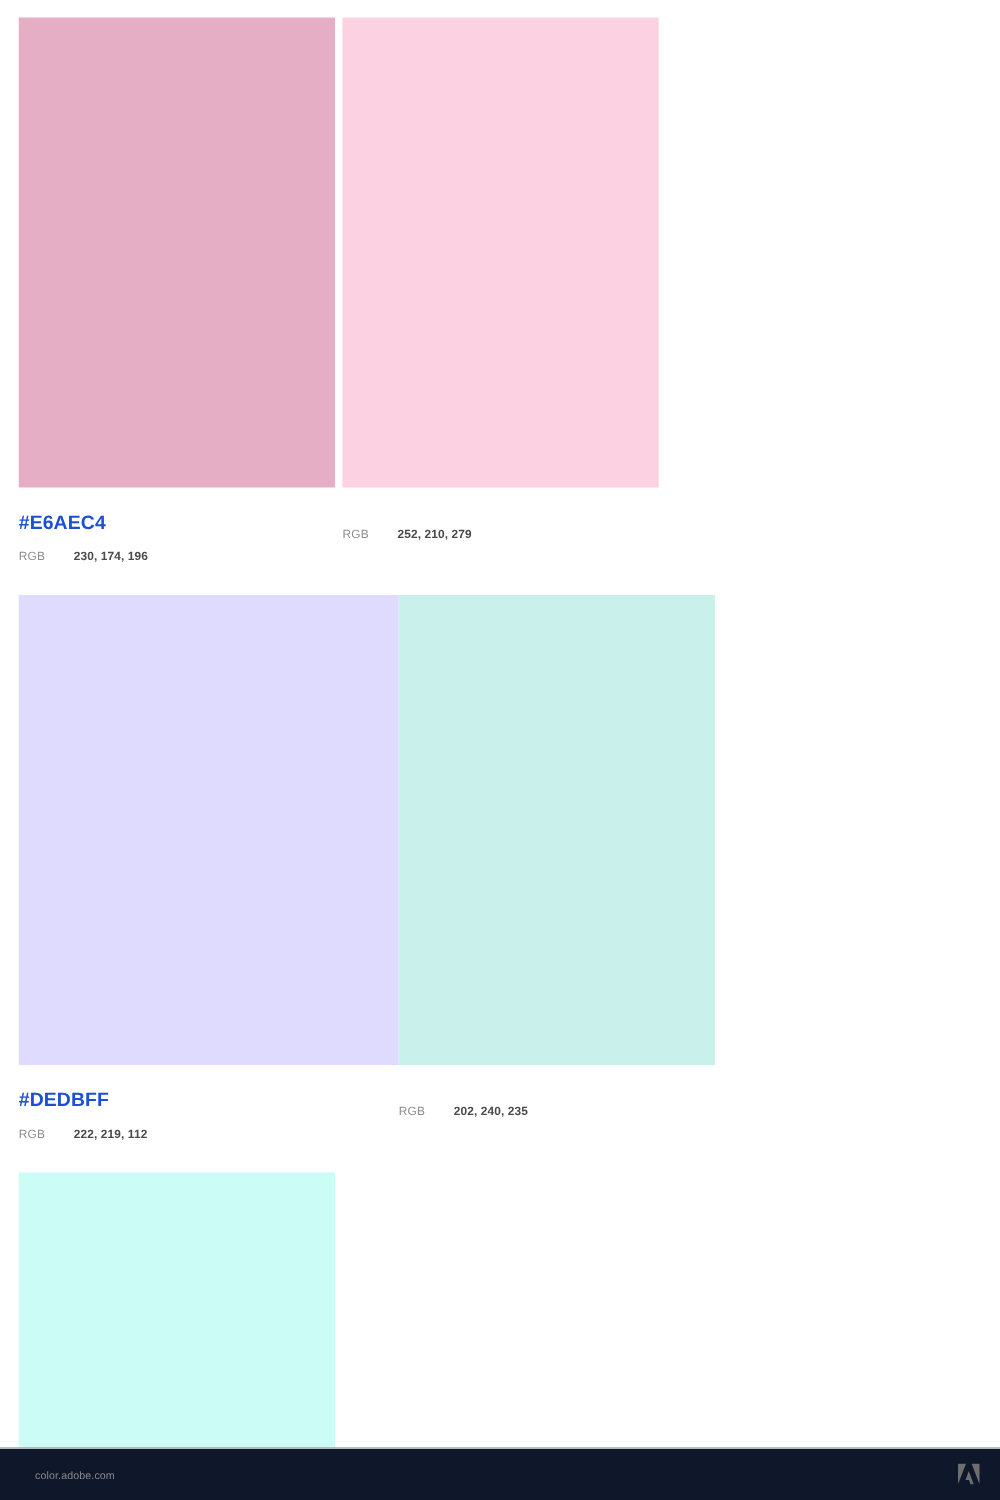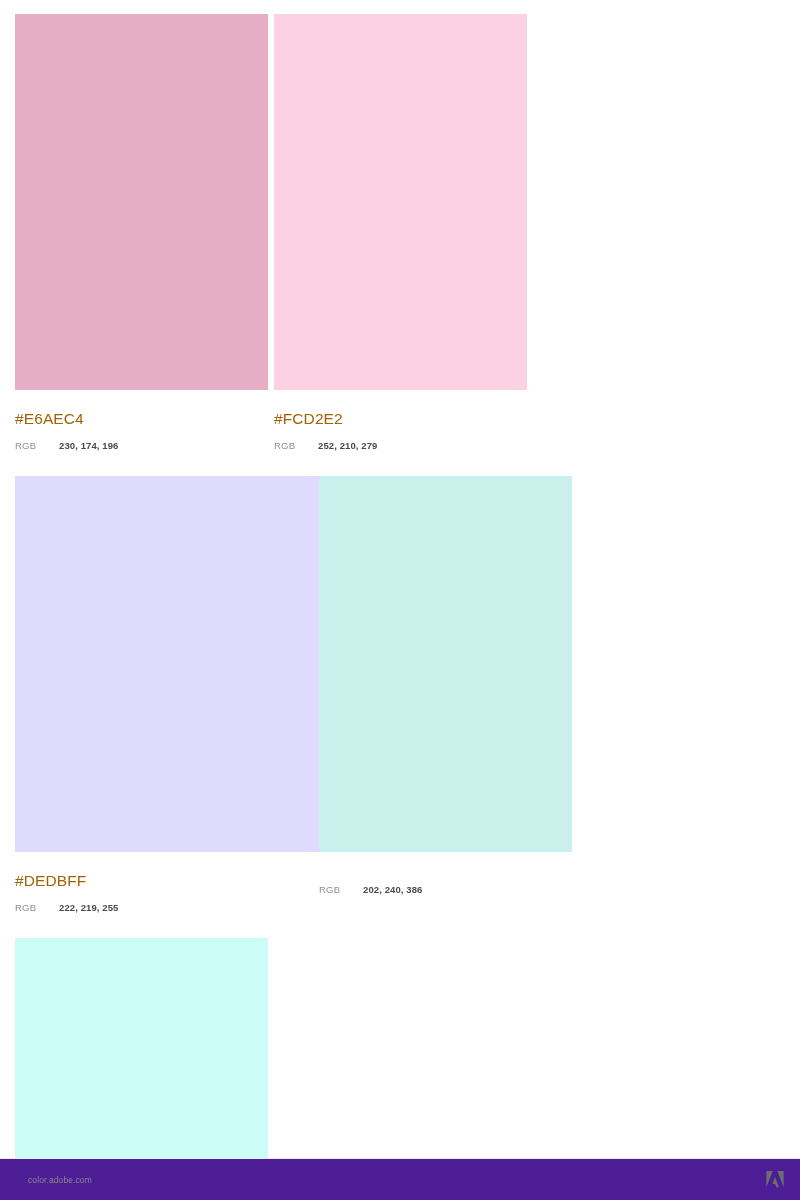--- a/index.html
+++ b/index.html
@@ -53,22 +53,22 @@
   .row-2 .swatch-chip {
     height: 376px;
   }
 
   .swatch-meta {
     padding-top: 20px;
   }
 
   .swatch-hex {
     font-size: 15.5px;
-    font-weight: normal;
-    color: #a16207;
+    font-weight: bold;
+    color: #1d4ed8;
     letter-spacing: 0.1px;
     line-height: 18px;
     margin: 0;
   }
 
   .swatch-rgb-row {
     margin-top: 12px;
     display: flex;
     align-items: flex-end;
     font-size: 9.5px;
@@ -87,21 +87,21 @@
     letter-spacing: 0.1px;
     font-weight: bold;
   }
 
   .footer {
     position: absolute;
     left: 0;
     bottom: 0;
     width: 800px;
     height: 42px;
-    background: #4c1d95;
+    background: #0f172a;
     border-top: 1px solid #ededed;
     display: flex;
     align-items: center;
     justify-content: space-between;
     box-sizing: border-box;
     padding: 0 14px 0 28px;
     gap: 28px;
   }
 
   .footer-url {
@@ -130,45 +130,44 @@
         <div class="swatch-rgb-row">
           <span class="rgb-label">RGB</span>
           <span class="rgb-values">230, 174, 196</span>
         </div>
       </div>
     </div>
 
     <div class="swatch-card">
       <div class="swatch-chip" style="background: rgb(252, 210, 226);"></div>
       <div class="swatch-meta">
-        <div class="swatch-hex">#FCD2E2</div>
         <div class="swatch-rgb-row">
           <span class="rgb-label">RGB</span>
           <span class="rgb-values">252, 210, 279</span>
         </div>
       </div>
     </div>
 
     <div class="swatch-card col-3">
       <div class="swatch-chip" style="background: rgb(222, 219, 255);"></div>
       <div class="swatch-meta">
         <div class="swatch-hex">#DEDBFF</div>
         <div class="swatch-rgb-row">
           <span class="rgb-label">RGB</span>
-          <span class="rgb-values">222, 219, 255</span>
+          <span class="rgb-values">222, 219, 112</span>
         </div>
       </div>
     </div>
 
     <div class="swatch-card row-2">
       <div class="swatch-chip" style="background: rgb(202, 240, 235);"></div>
       <div class="swatch-meta">
         <div class="swatch-rgb-row">
           <span class="rgb-label">RGB</span>
-          <span class="rgb-values">202, 240, 386</span>
+          <span class="rgb-values">202, 240, 235</span>
         </div>
       </div>
     </div>
 
     <div class="swatch-card row-2">
       <div class="swatch-chip" style="background: rgb(204, 252, 246);"></div>
 
     </div>
 
   </div>

